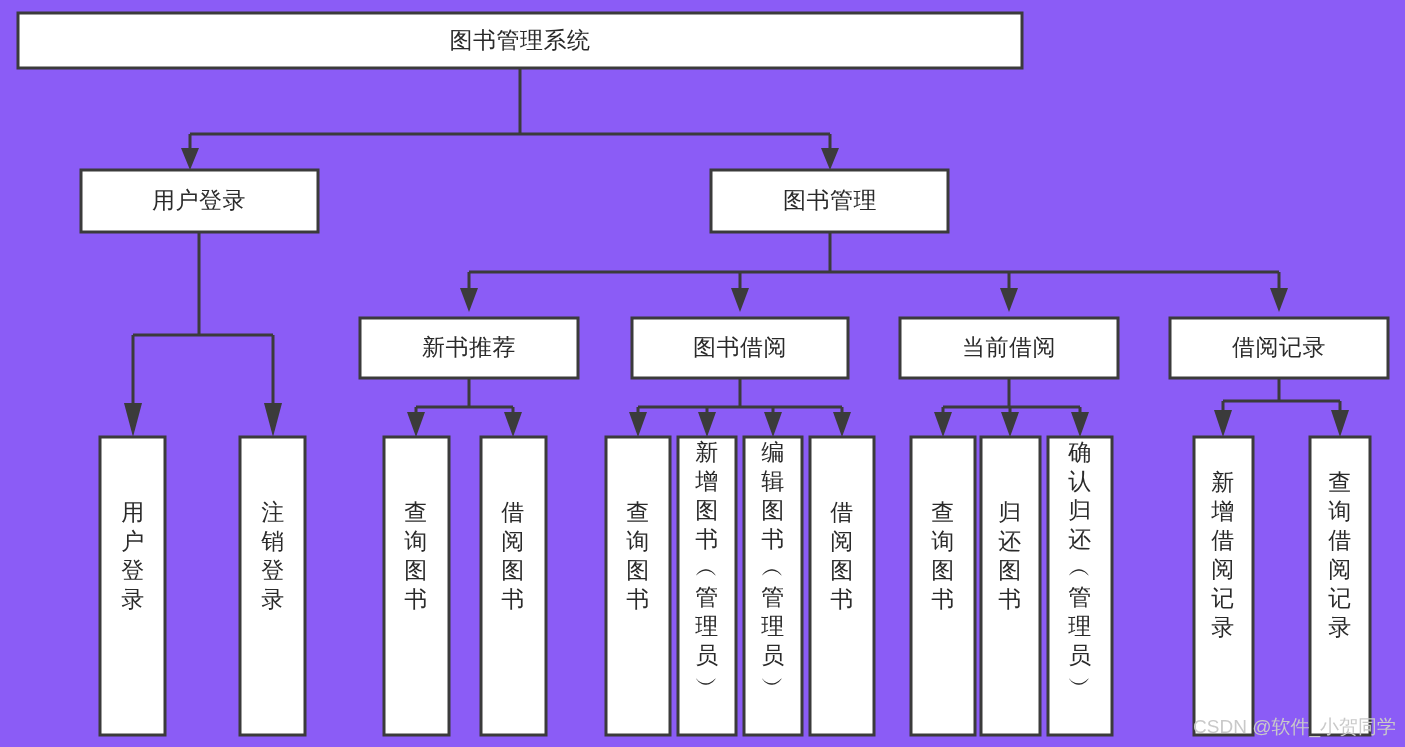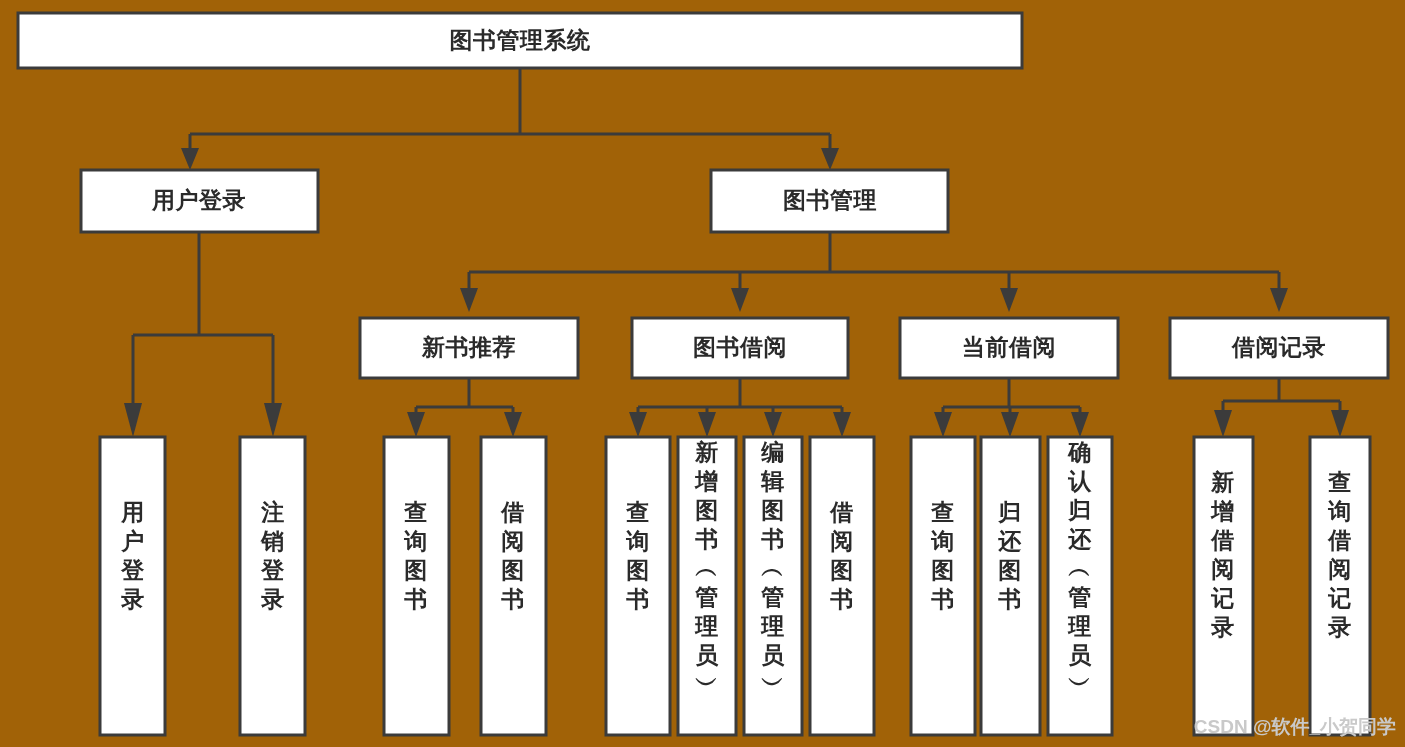--- a/index.html
+++ b/index.html
@@ -8,23 +8,22 @@
     padding: 0;
     background: #ffffff;
   }
   body {
     font-family: "Liberation Sans", "DejaVu Sans", sans-serif;
   }
   #diagram-root {
     position: relative;
     width: 1405px;
     height: 747px;
-    background: #a16207;
+    background: #8b5cf6;
     overflow: hidden;
-    font-weight: bold;
   }
   svg#tree-svg {
     position: absolute;
     left: 0;
     top: 0;
     width: 1405px;
     height: 747px;
     display: block;
   }
   .node-box {

